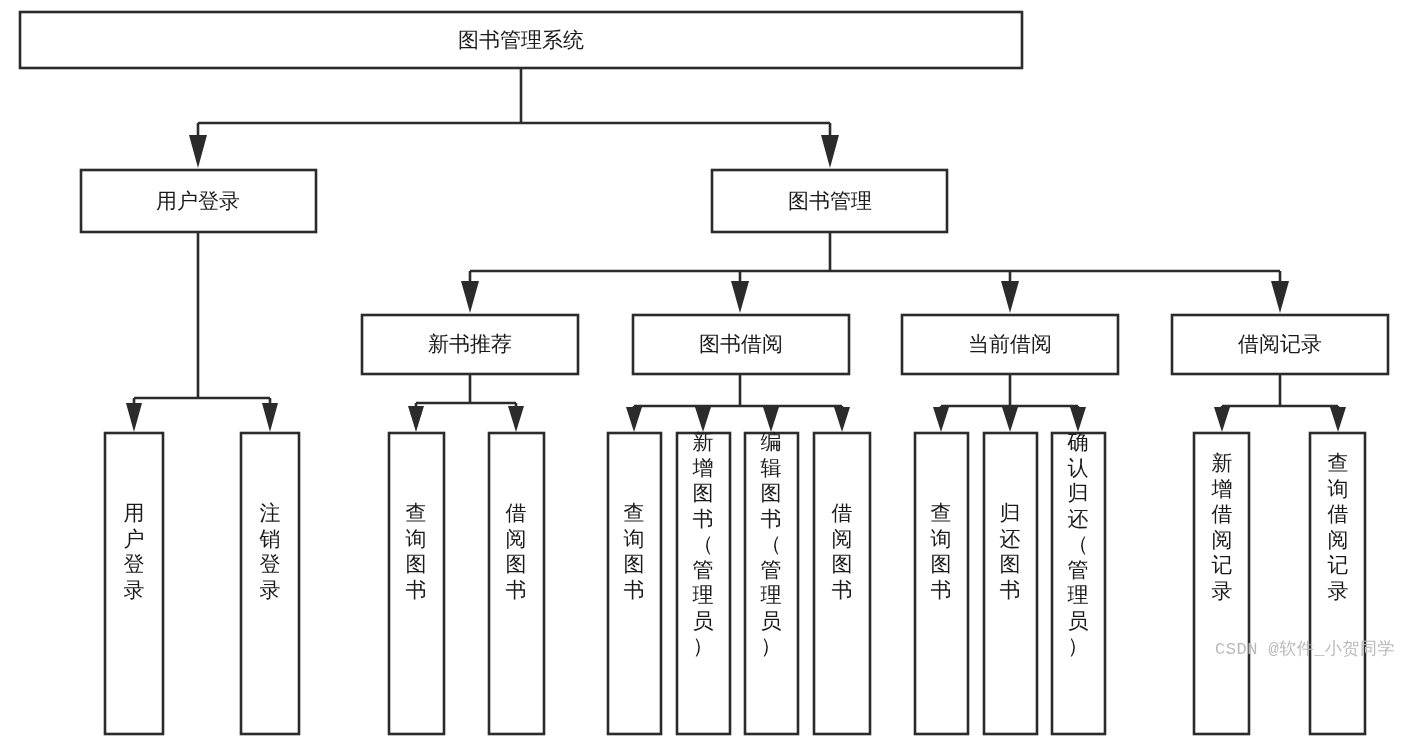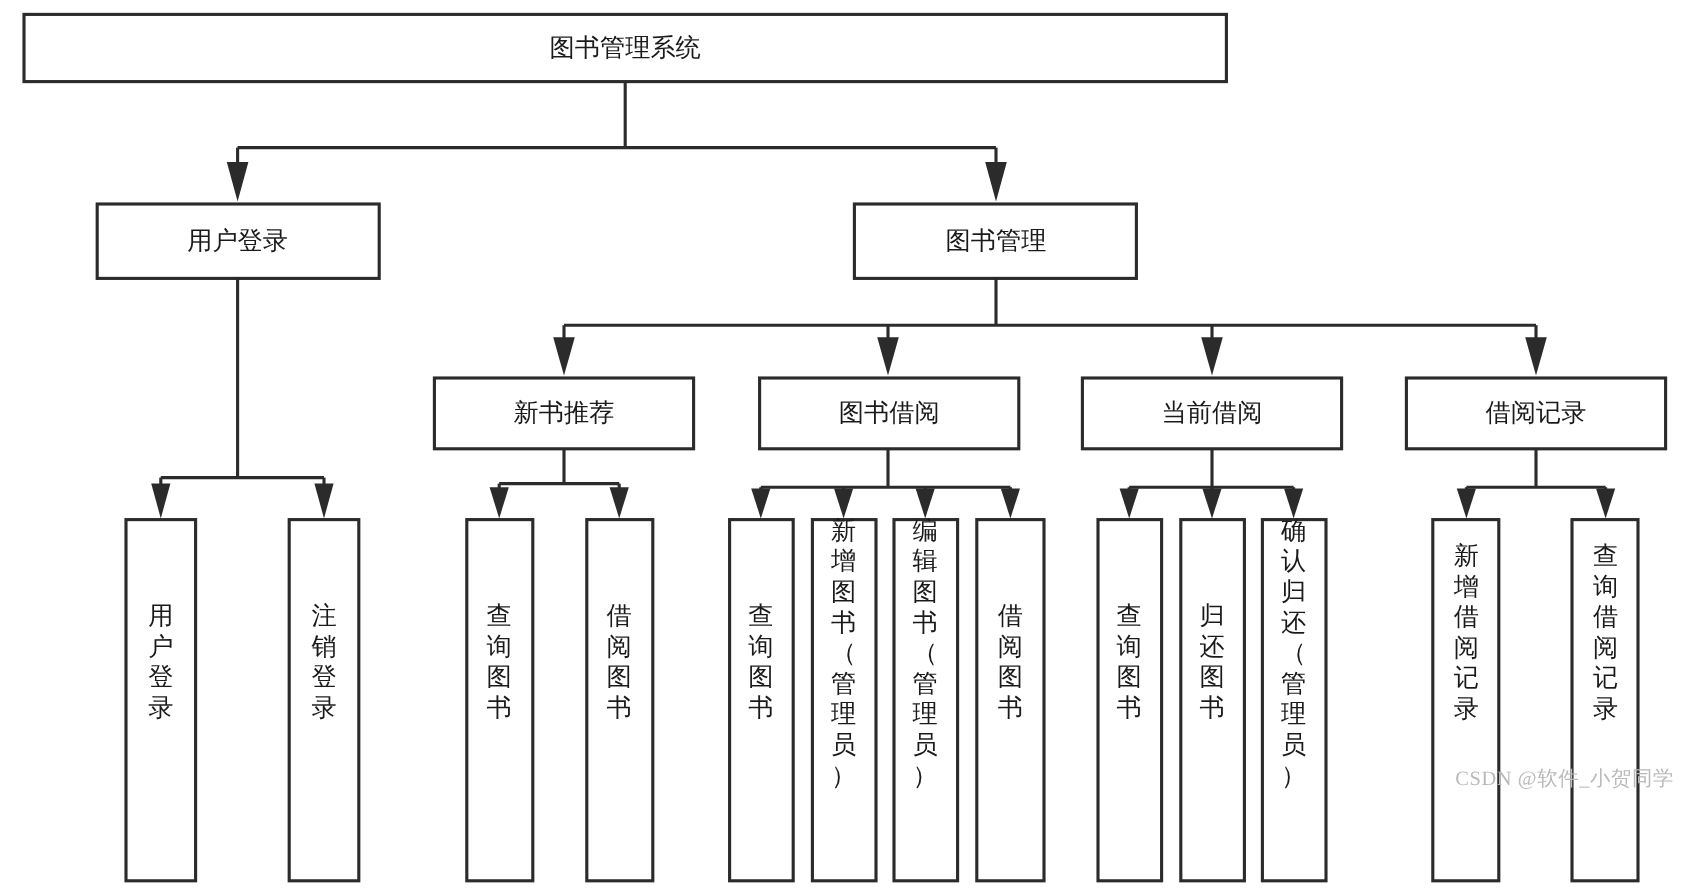--- a/index.html
+++ b/index.html
@@ -53,21 +53,21 @@
   .node-label-vertical {
     fill: #1a1a1a;
     font-family: "DejaVu Sans", "Liberation Sans", sans-serif;
     font-size: 21px;
     text-anchor: middle;
   }
   .watermark-text {
     position: absolute;
     right: 10px;
     bottom: 4px;
-    font-family: Liberation Serif, serif;
+    font-family: Liberation Mono, monospace;
     font-size: 17px;
     color: #b9b9b9;
     white-space: nowrap;
     letter-spacing: 0.5px;
     pointer-events: none;
   }
 </style>
 </head>
 <body>
 

